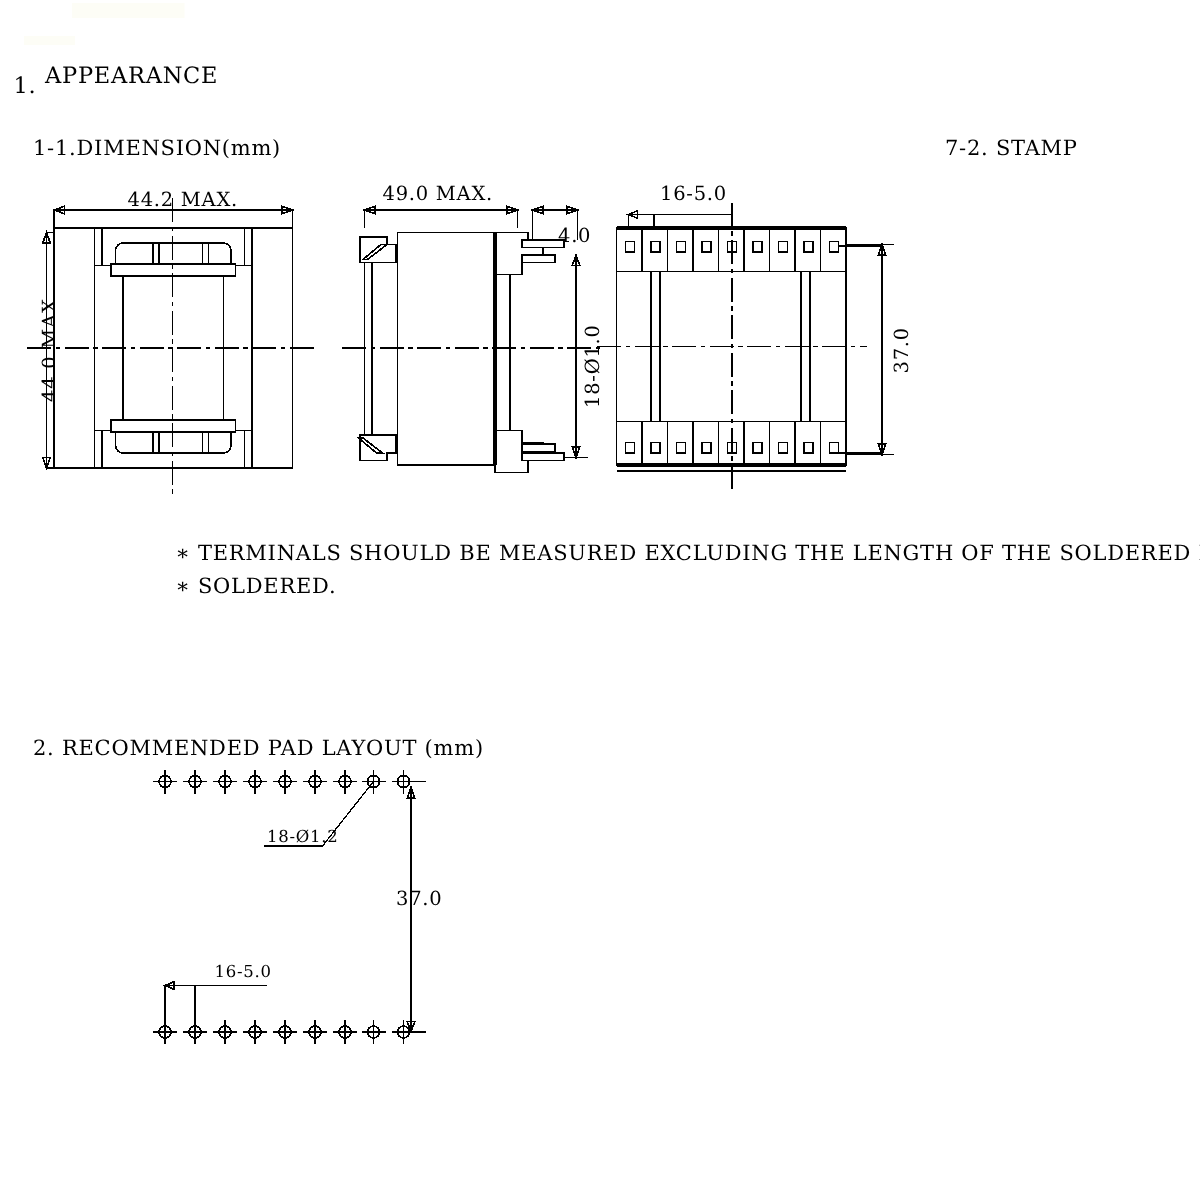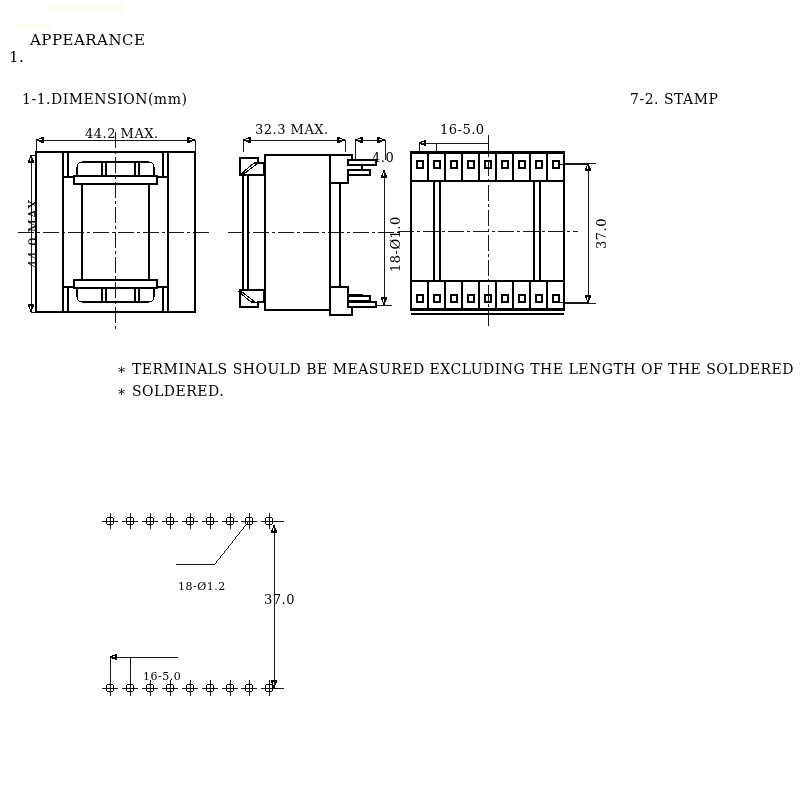--- a/index.html
+++ b/index.html
@@ -18,21 +18,21 @@
   .cad-text {
     position: absolute;
     color: #000000;
     font-family: "DejaVu Serif", serif;
     white-space: nowrap;
     letter-spacing: 0.5px;
   }
   .t-heading { font-size: 15px; }
   .t-sub     { font-size: 14px; }
   .t-dim     { font-size: 13px; }
-  .t-dim-sm  { font-size: 11px; margin-top: 29px; }
+  .t-dim-sm  { font-size: 11px; }
   .t-note    { font-size: 14px; }
   .rot90 {
     transform: rotate(-90deg);
     transform-origin: left top;
   }
   svg { position: absolute; left: 0; top: 0; overflow: visible; }
   .ln      { stroke: #000; stroke-width: 1.1; fill: none; shape-rendering: crispEdges; }
   .ln-th   { stroke: #000; stroke-width: 2.2; fill: none; shape-rendering: crispEdges; }
   .ln-thin { stroke: #000; stroke-width: 0.9; fill: none; shape-rendering: crispEdges; }
   .ctr     { stroke: #000; stroke-width: 0.9; fill: none;
@@ -45,31 +45,32 @@
 </style>
 </head>
 <body>
 
 <div id="page">
 
   <div class="artifact" style="left:48px; top:2px; width:75px; height:10px;"></div>
   <div class="artifact" style="left:16px; top:24px; width:34px; height:6px;"></div>
 
   <div class="cad-text t-heading" style="left:9px; top:48px;">1.</div>
-  <div class="cad-text t-heading" style="left:30px; top:31px;">APPEARANCE</div>
+  <div class="cad-text t-heading" style="left:30px; top:41px;">APPEARANCE</div>
 
   <div class="cad-text t-sub" style="left:22px; top:91px;text-align:right;">1-1.DIMENSION(mm)</div>
 
   <div class="cad-text t-sub" style="left:630px; top:91px;">7-2. STAMP</div>
 
+  <div class="cad-text t-sub" style="left:22px; top:491px;">2. RECOMMENDED PAD LAYOUT (mm)</div>
 
   <div class="cad-text t-dim" style="left:85px; top:126px;">44.2 MAX.</div>
   <div class="cad-text t-dim rot90" style="left:26px; top:268px;">44.0 MAX.</div>
 
-  <div class="cad-text t-dim" style="left:255px; top:122px;">32.3 MAX.</div>
+  <div class="cad-text t-dim" style="left:255px; top:122px;">49.0 MAX.</div>
   <div class="cad-text t-dim" style="left:372px; top:122px;margin-top:28px;">4.0</div>
   <div class="cad-text t-dim rot90" style="left:388px; top:272px;">18-Ø1.0</div>
 
   <div class="cad-text t-dim" style="left:440px; top:122px;">16-5.0</div>
   <div class="cad-text t-dim rot90" style="left:594px; top:249px;">37.0</div>
 
   <div class="cad-text t-dim-sm" style="left:178px; top:551px;">18-Ø1.2</div>
   <div class="cad-text t-dim-sm" style="left:143px; top:641px;">16-5.0</div>
   <div class="cad-text t-dim" style="left:264px; top:592px;">37.0</div>
 

